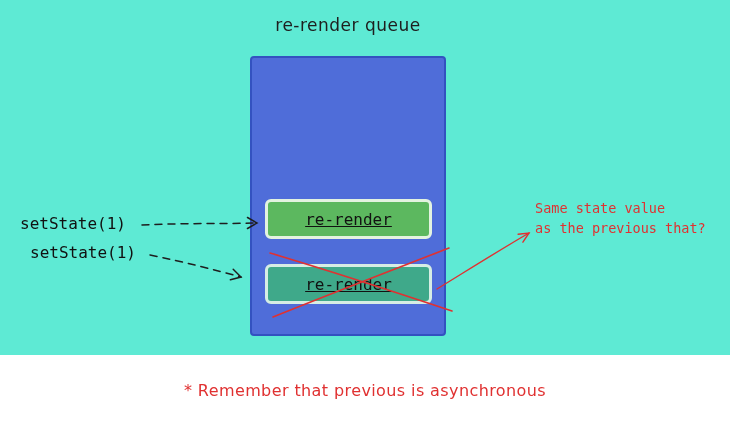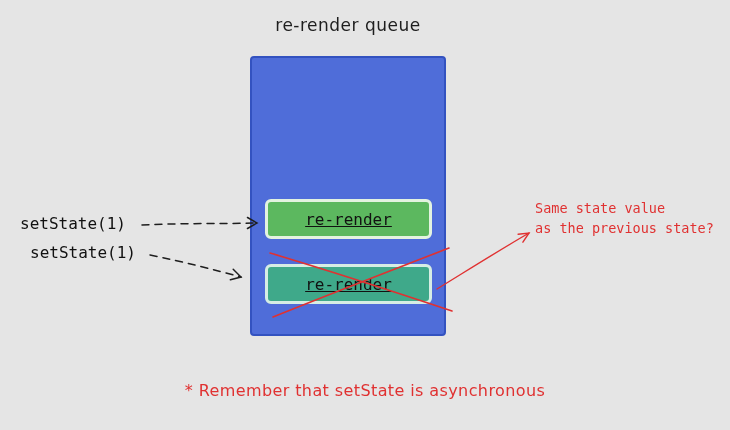--- a/index.html
+++ b/index.html
@@ -5,22 +5,22 @@
   * { margin: 0; padding: 0; box-sizing: border-box; }
   html, body { width: 730px; height: 430px; }
   body {
     background: #ffffff;
     font-family: "DejaVu Sans", sans-serif;
     overflow: hidden;
   }
   .canvas {
     position: relative;
     width: 730px;
-    height: 430px;
-    background: #e5e5e5;
+    height: 355px;
+    background: #5eead4;
   }
   .diagram-title {
     position: absolute;
     left: 250px;
     top: 15px;
     width: 196px;
     text-align: center;
     font-size: 17px;
     letter-spacing: 0.5px;
     color: #1e1e1e;
@@ -115,24 +115,24 @@
   <div class="queue-item item2">
     <span>re-render</span>
   </div>
 
   <div class="setstate ss1">setState(1)</div>
 
   <div class="setstate ss2">setState(1)</div>
 
   <div class="annotation">
     <div>Same state value</div>
-    <div>as the previous state?</div>
+    <div>as the previous that?</div>
   </div>
 
-  <div class="footnote">* Remember that setState is asynchronous</div>
+  <div class="footnote">* Remember that previous is asynchronous</div>
 
   <svg class="overlay" viewBox="0 0 730 430" xmlns="http://www.w3.org/2000/svg">
 
     <g stroke="#1e1e1e" stroke-width="1.5" fill="none" stroke-linecap="round">
       <path d="M142 225 C 180 223 220 224 256 223" stroke-dasharray="7 6"></path>
       <polyline points="247.5,217.5 257,223 247.5,228.5"></polyline>
     </g>
 
     <g stroke="#1e1e1e" stroke-width="1.5" fill="none" stroke-linecap="round">
       <path d="M150 255 C 185 262 215 270 241 277" stroke-dasharray="7 6"></path>

